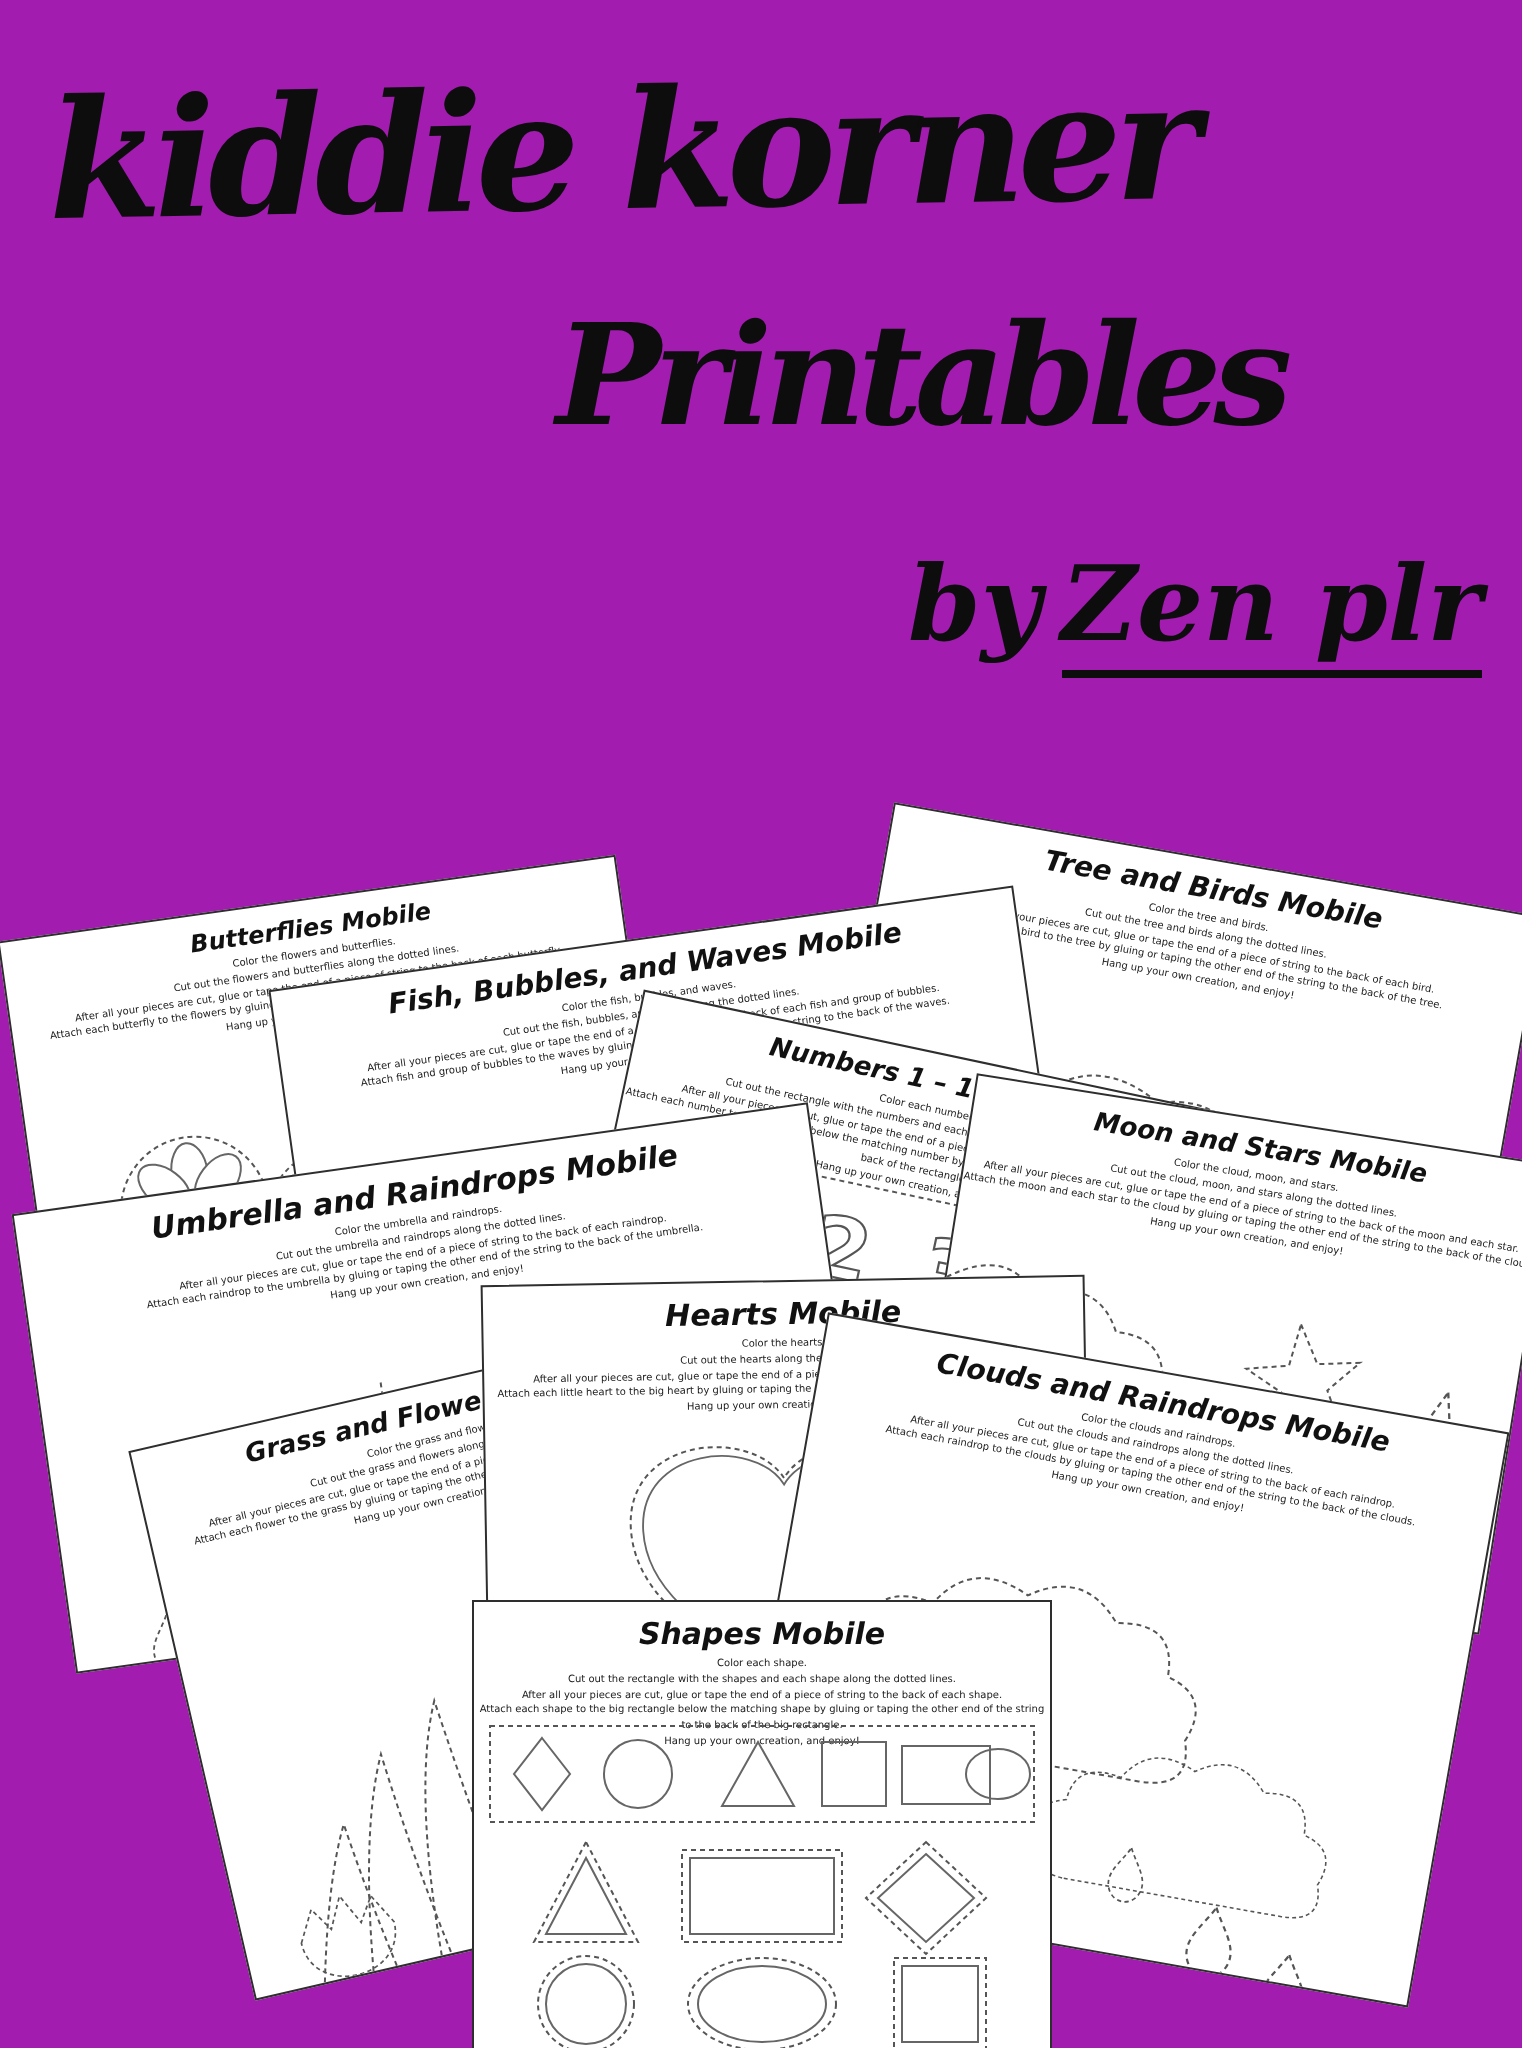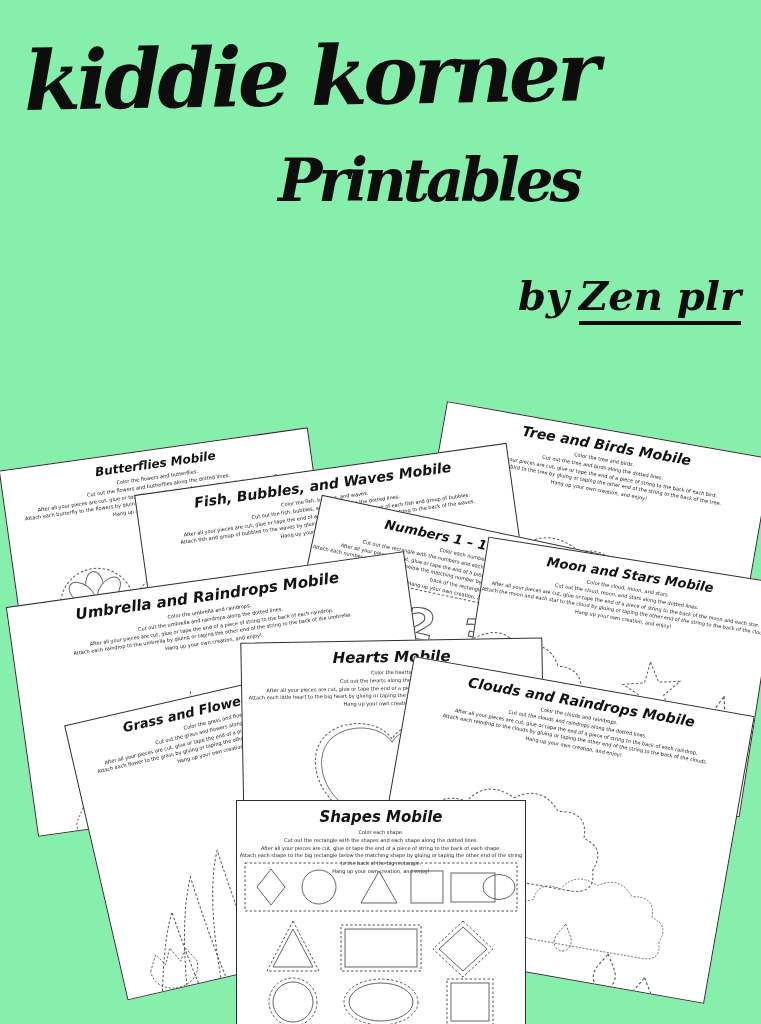--- a/index.html
+++ b/index.html
@@ -1,36 +1,36 @@
 <!DOCTYPE html>
 <html><head>
 <meta charset="utf-8">
 <style>
   html,body { margin:0; padding:0; }
   .canvas {
     position:relative; width:761px; height:1024px;
-    background:#86efac; overflow:hidden;
+    background:#a21caf; overflow:hidden;
     font-family:"DejaVu Sans", sans-serif; color:#111;
   }
   
   .logo1 {
     position:absolute; left:24px; top:28px;
     font-family:"DejaVu Serif", serif; font-style:italic; font-weight:bold;
     font-size:82px; letter-spacing:-4px; color:#0d0d0d; white-space:nowrap;
     transform:rotate(-1deg);
   }
   .logo2 {
     position:absolute; left:278px; top:146px;
     font-family:"DejaVu Serif", serif; font-style:italic; font-weight:bold;
-    font-size:59px; letter-spacing:-4px; color:#0d0d0d; white-space:nowrap;
+    font-size:70px; letter-spacing:-4px; color:#0d0d0d; white-space:nowrap;
   }
   .byline {
     position:absolute; right:20px; top:272px;
     font-family:"DejaVu Serif", serif; font-style:italic; font-weight:bold;
-    font-size:40px; color:#0d0d0d; white-space:nowrap;
+    font-size:52px; color:#0d0d0d; white-space:nowrap;
   }
   .byline .name { border-bottom:4px solid #0d0d0d; padding-bottom:2px; margin-left:10px; }
   .subtitle {
     position:absolute; left:0; top:348px; width:100%;
     text-align:center; font-weight:bold; font-style:italic;
     font-size:42px; letter-spacing:-1px; color:#0d0d0d;
   }
   
   .page {
     position:absolute; background:#ffffff; border:1.2px solid #2e2e2e;

